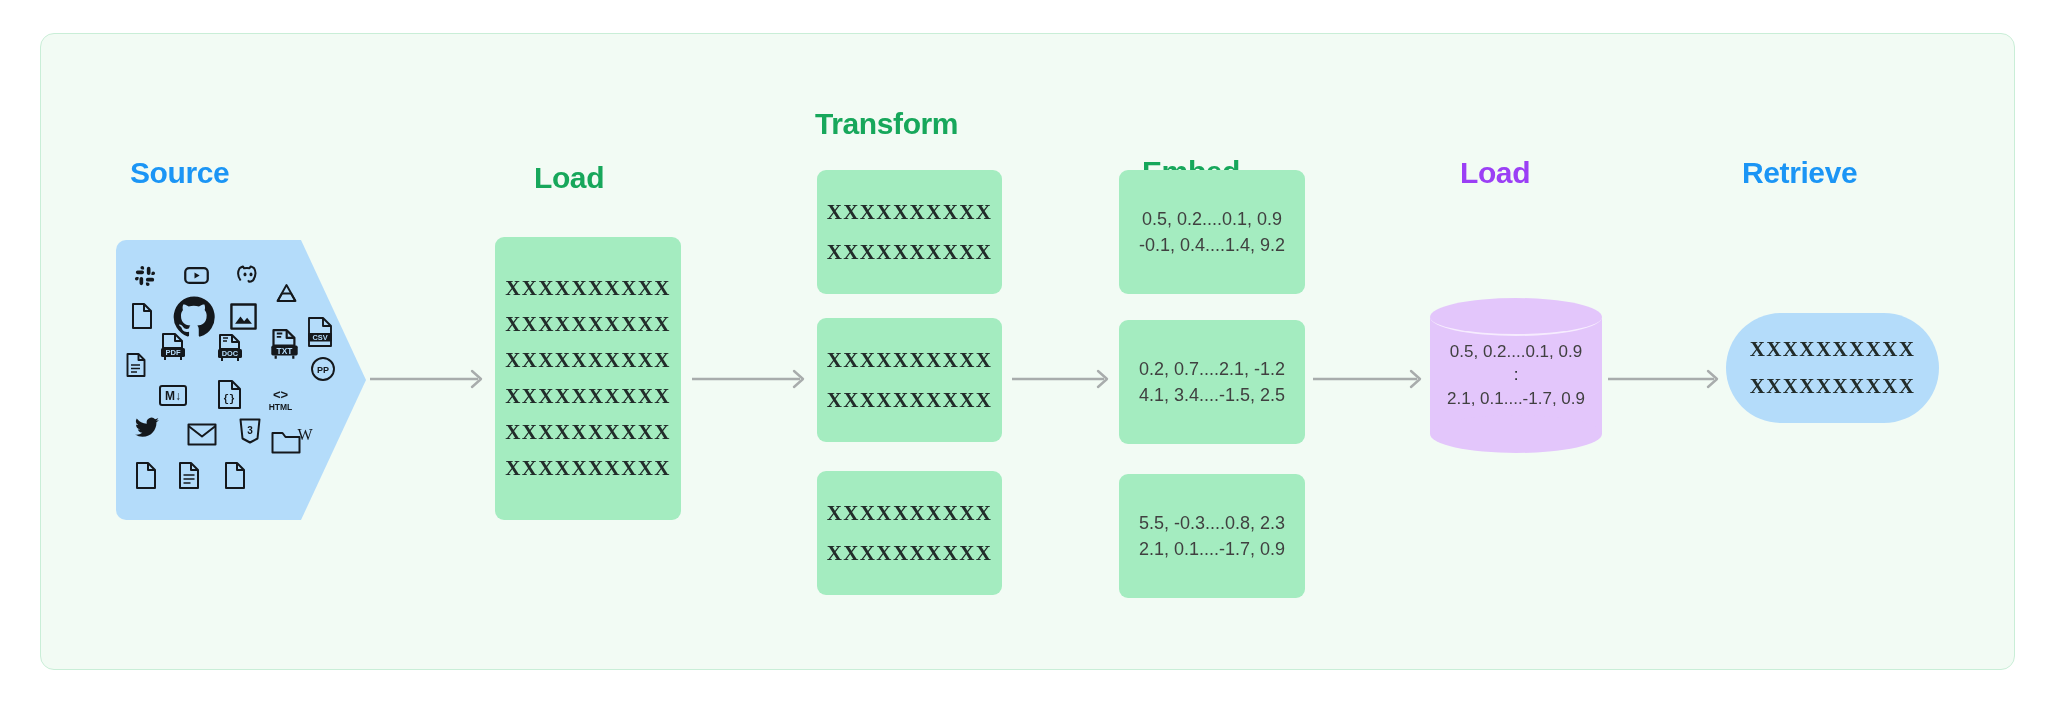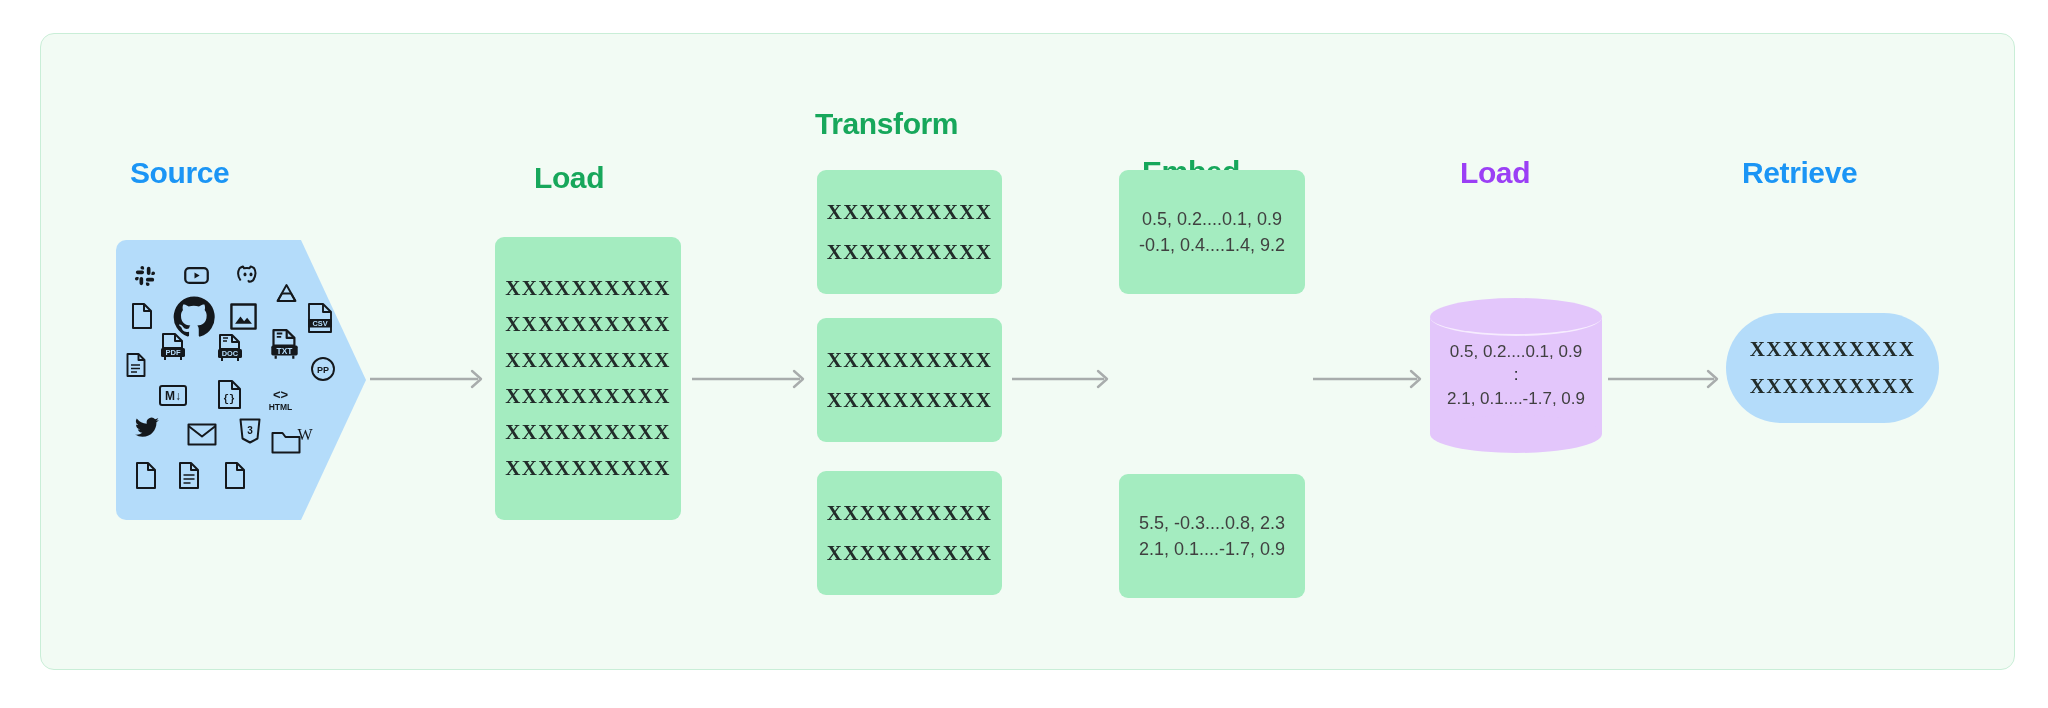--- a/index.html
+++ b/index.html
@@ -288,21 +288,21 @@
     <div class="src-icon" style="left:152px; top:88px;">
       <svg width="33" height="33" viewBox="0 0 30 30" fill="none" stroke="currentColor" stroke-width="2" stroke-linejoin="round">
         <path d="M5 2h12l7 7v7H5z"></path>
         <path d="M17 2v7h7"></path>
         <path d="M8 5h5M8 8h4" stroke-width="1.6"></path>
         <rect x="3" y="16" width="24" height="9" rx="1.5" fill="currentColor" stroke="none"></rect>
         <text x="15" y="23.4" font-size="7.6" font-weight="bold" fill="#b4dcfa" text-anchor="middle" font-family="Liberation Sans, sans-serif" stroke="none">TXT</text>
         <path d="M7 25v3M23 25v3"></path>
       </svg>
     </div>
-    <div class="src-icon" style="left:190px; top:63px;">
+    <div class="src-icon" style="left:190px; top:77px;">
       <svg width="28" height="30" viewBox="0 0 26 30" fill="none" stroke="currentColor" stroke-width="1.9" stroke-linejoin="round">
         <path d="M2 1h14l8 8v20H2z"></path>
         <path d="M16 1v8h8"></path>
         <rect x="1" y="16" width="24" height="8.5" rx="1" fill="currentColor" stroke="none"></rect>
         <text x="13" y="23" font-size="7.4" font-weight="bold" fill="#b4dcfa" text-anchor="middle" font-family="Liberation Sans, sans-serif" stroke="none">CSV</text>
       </svg>
     </div>
 
     <div class="src-icon" style="left:42px; top:143px;">
       <svg width="30" height="25" viewBox="0 0 30 25" fill="none" stroke="currentColor" stroke-width="2" stroke-linejoin="round">
@@ -428,20 +428,24 @@
     <span class="xrow">XXXXXXXXXX</span>
   </div>
   <div id="transform-box-3" class="box box-green transform-box">
     <span class="xrow">XXXXXXXXXX</span>
     <span class="xrow">XXXXXXXXXX</span>
   </div>
 
   <div id="embed-box-1" class="box box-green embed-box">
     <span class="numrow">0.5, 0.2....0.1, 0.9</span>
     <span class="numrow">-0.1, 0.4....1.4, 9.2</span>
+  </div>
+  <div id="embed-box-2" class="box box-green embed-box">
+    <span class="numrow">0.2, 0.7....2.1, -1.2</span>
+    <span class="numrow">4.1, 3.4....-1.5, 2.5</span>
   </div>
   <div id="embed-box-3" class="box box-green embed-box">
     <span class="numrow">5.5, -0.3....0.8, 2.3</span>
     <span class="numrow">2.1, 0.1....-1.7, 0.9</span>
   </div>
 
   <div id="store-cylinder">
     <div id="store-body"></div>
     <div id="store-bottom"></div>
     <div id="store-top"></div>

